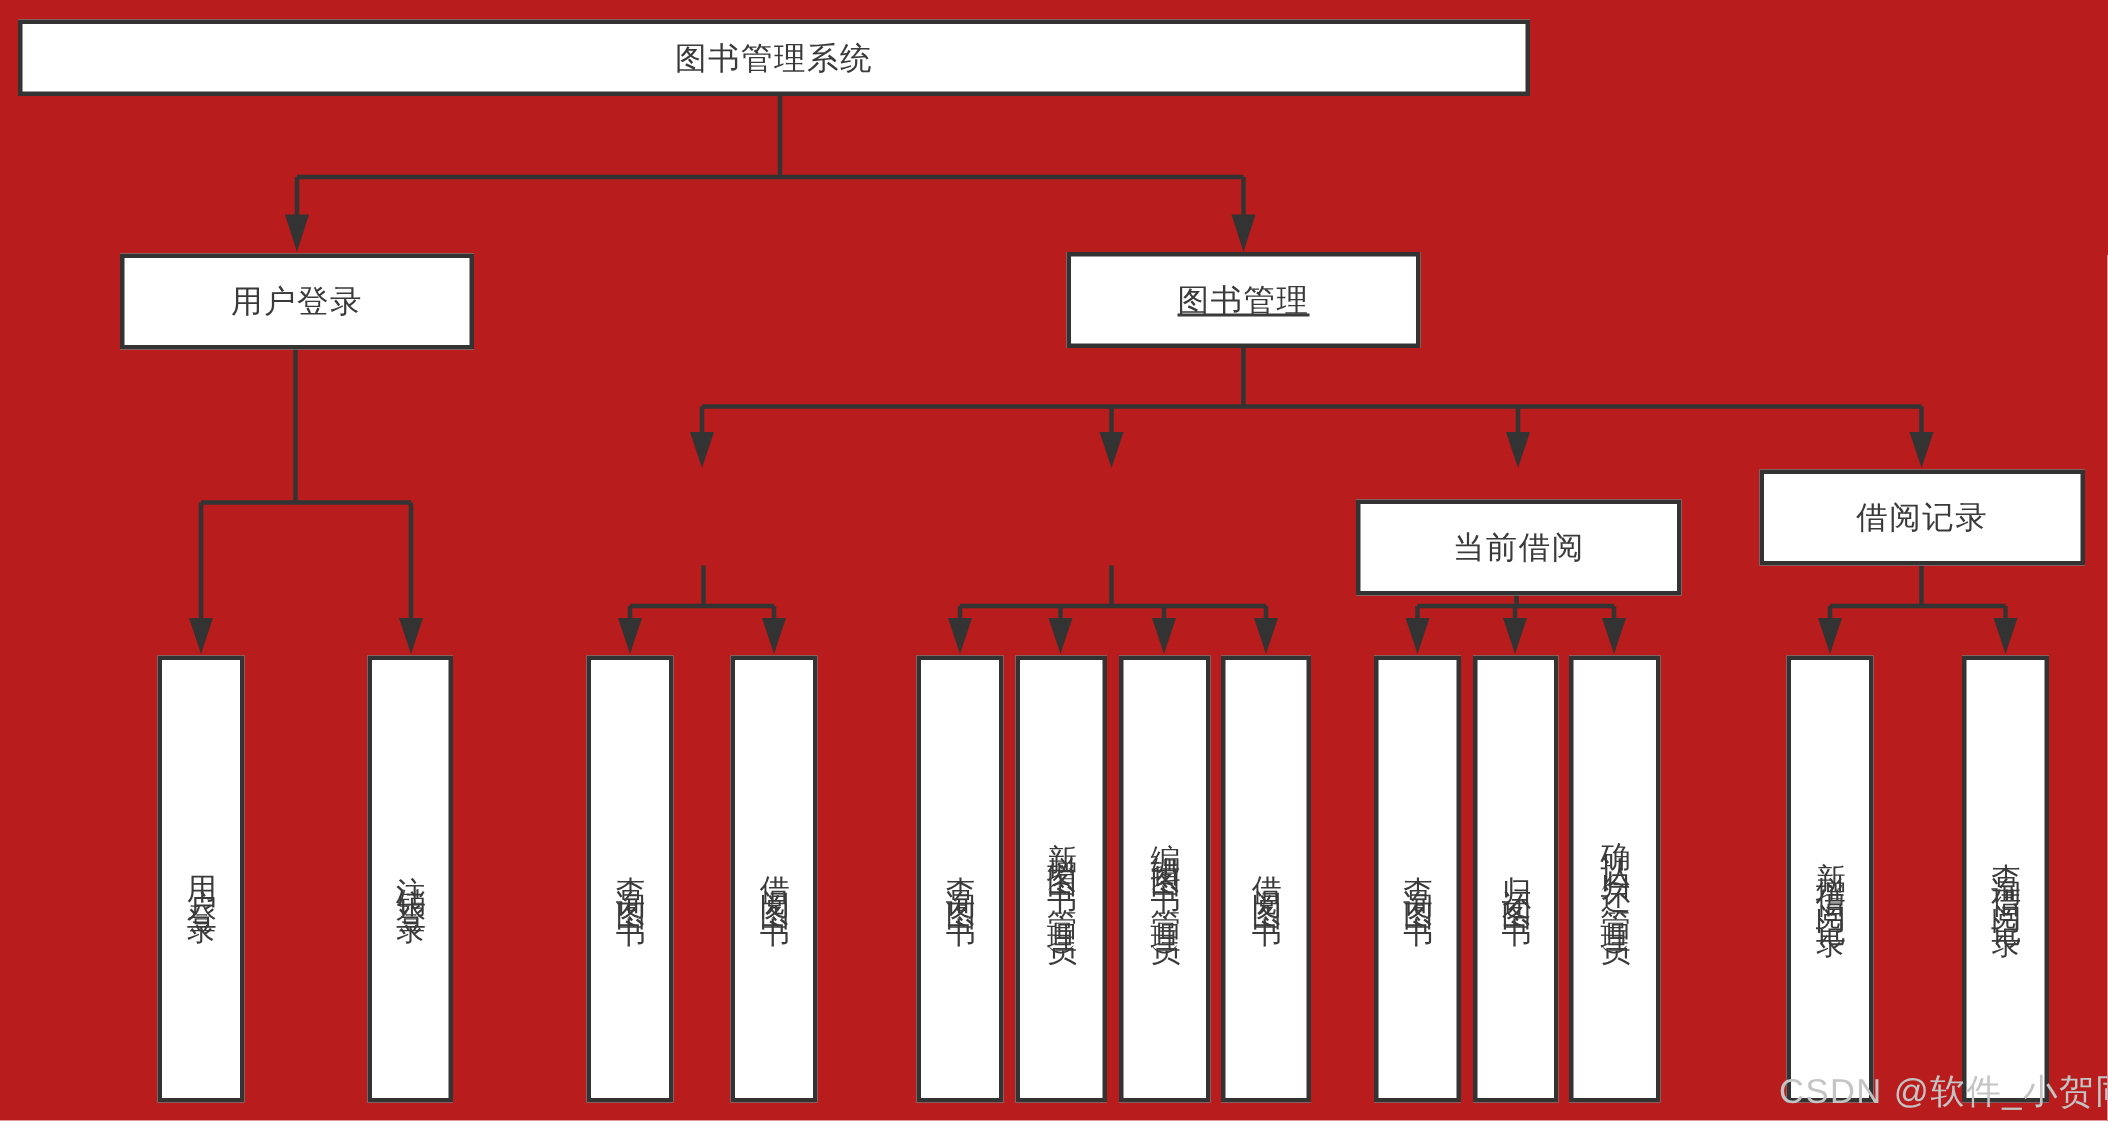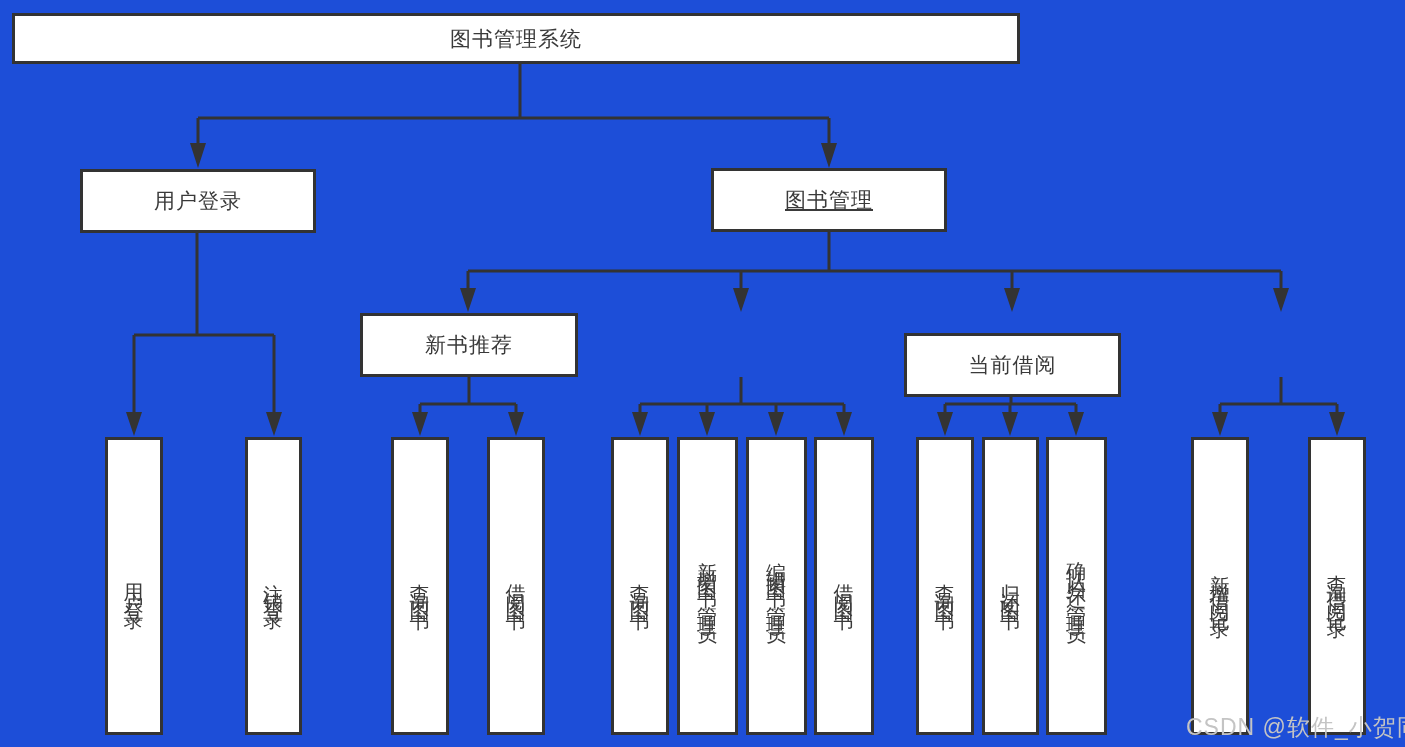--- a/index.html
+++ b/index.html
@@ -1,20 +1,20 @@
 <!DOCTYPE html>
 <html><head>
 <meta charset="utf-8">
 <style>
   html, body { margin: 0; padding: 0; background: #ffffff; }
   .canvas {
     position: relative;
     width: 1405px;
     height: 747px;
-    background: #1d4ed8;
+    background: #b91c1c;
     font-family: "Liberation Sans", "DejaVu Sans", sans-serif;
     overflow: hidden;
   }
   .connectors {
     position: absolute;
     left: 0; top: 0;
     width: 1405px; height: 747px;
   }
   .box {
     position: absolute;
@@ -85,22 +85,22 @@
              M1068 412 H1084 L1076 436 Z
              M1212 412 H1228 L1220 436 Z
              M1329 412 H1345 L1337 436 Z"></path>
   </svg>
 
   <div class="box h" style="left:12px; top:13px; width:1008px; height:51px;">图书管理系统</div>
 
   <div class="box h" style="left:80px; top:169px; width:236px; height:64px;">用户登录</div>
   <div class="box h" style="left:711px; top:168px; width:236px; height:64px;text-decoration:underline;">图书管理</div>
 
-  <div class="box h" style="left:360px; top:313px; width:218px; height:64px;">新书推荐</div>
   <div class="box h" style="left:904px; top:313px; width:217px; height:64px;margin-top:20px;">当前借阅</div>
+  <div class="box h" style="left:1173px; top:313px; width:217px; height:64px;">借阅记录</div>
 
   <div class="box v" style="left:105px; top:437px; width:58px; height:298px;">用户登录</div>
   <div class="box v" style="left:245px; top:437px; width:57px; height:298px;">注销登录</div>
 
   <div class="box v" style="left:391px; top:437px; width:58px; height:298px;">查询图书</div>
   <div class="box v" style="left:487px; top:437px; width:58px; height:298px;">借阅图书</div>
 
   <div class="box v" style="left:611px; top:437px; width:58px; height:298px;">查询图书</div>
   <div class="box v" style="left:677px; top:437px; width:61px; height:298px;">新增图书（管理员）</div>
   <div class="box v" style="left:746px; top:437px; width:61px; height:298px;">编辑图书（管理员）</div>

